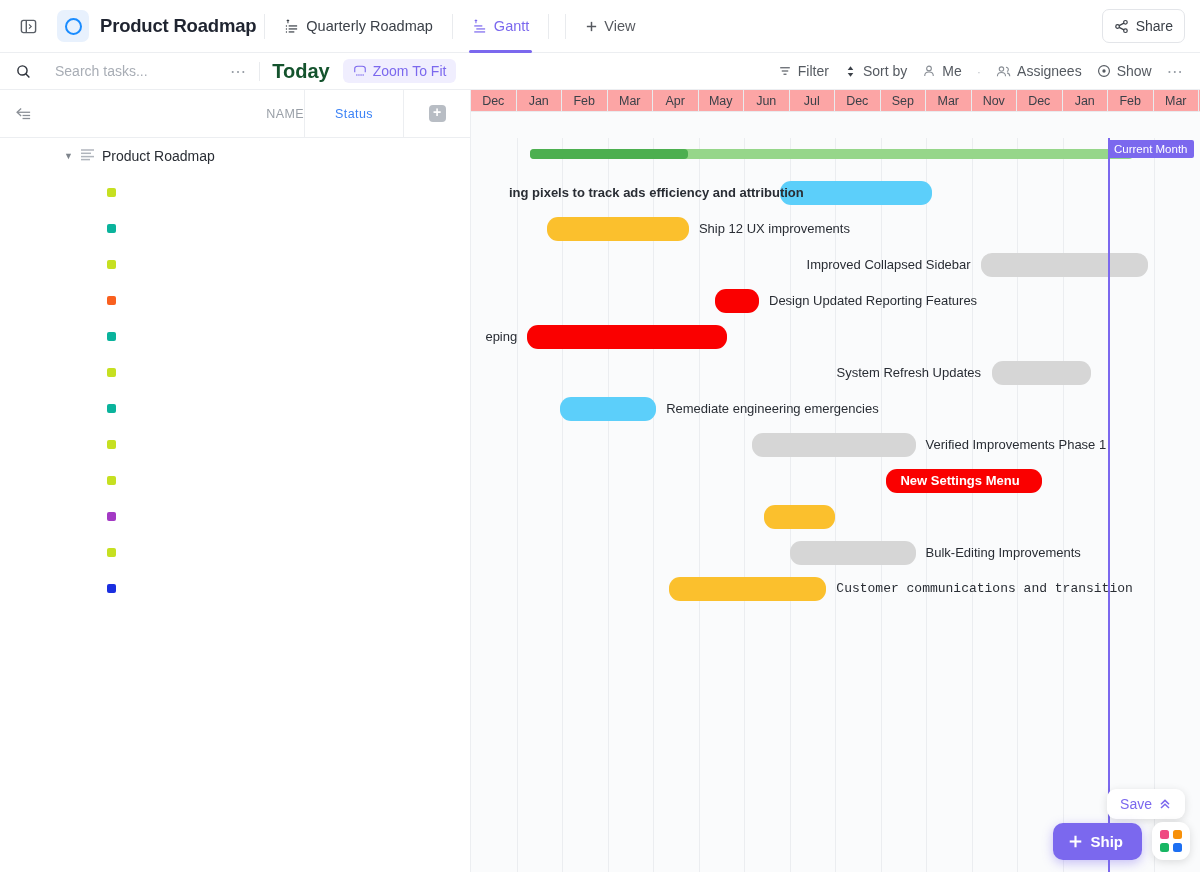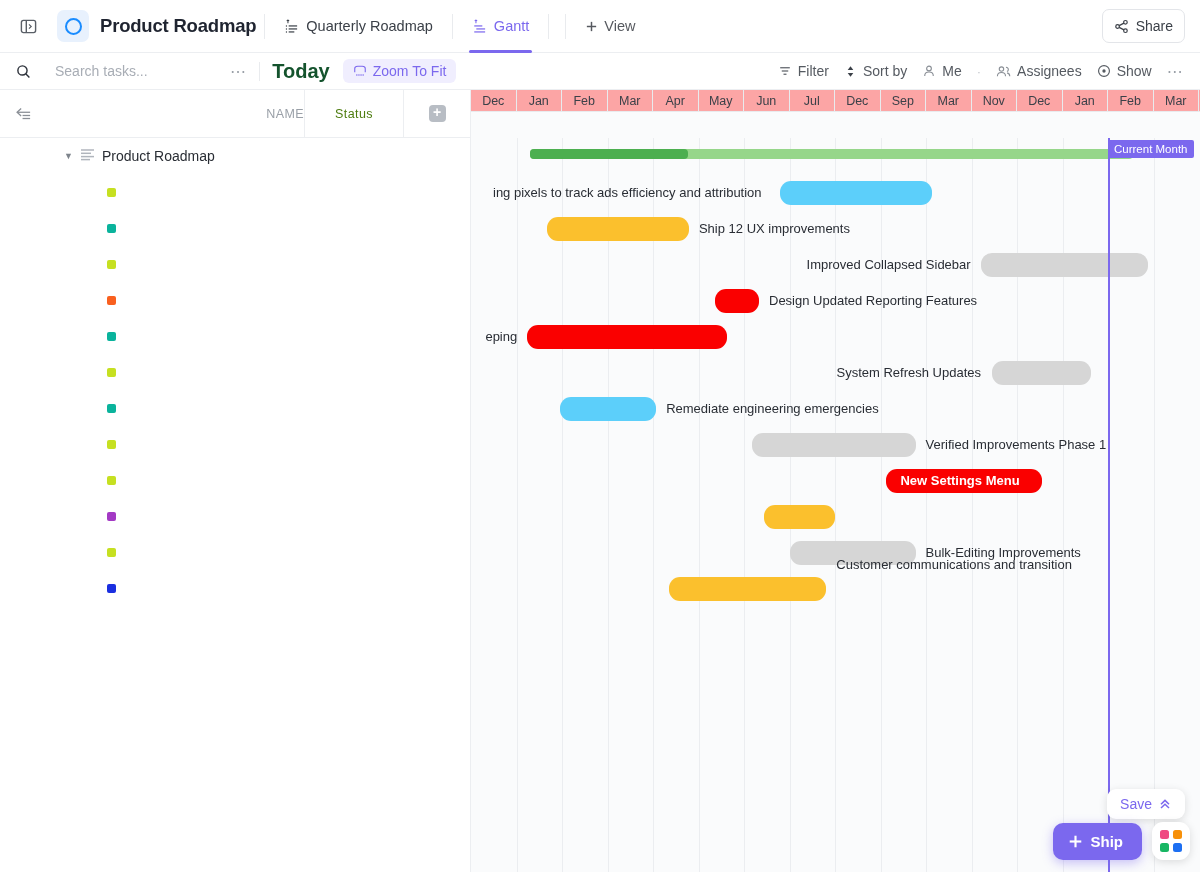--- a/index.html
+++ b/index.html
@@ -94,21 +94,21 @@
     background: #fff; border-right: 1px solid #eceef1;
   }
   .lp-head {
     height: 48px; display: flex; align-items: center;
     border-bottom: 1px solid #eceef1;
   }
   .collapse-ico { width: 46px; display: flex; justify-content: center; cursor: pointer; }
   .col-name { width: 258px; font-size: 12.5px; color: #9aa0a8; letter-spacing: 0.4px; text-align: right; }
   .col-status {
     width: 100px; text-align: center; font-size: 12.5px;
-    color: #4d7c0f; letter-spacing: 0.4px;
+    color: #3b82f6; letter-spacing: 0.4px;
     border-left: 1px solid #eceef1; border-right: 1px solid #eceef1;
     height: 48px; line-height: 48px;
   }
   .col-add { flex: 1; display: flex; align-items: center; justify-content: center; }
   .plus-sq {
     width: 17px; height: 17px; border-radius: 4px; background: #b8bdc4;
     color: #fff; font-size: 14px; line-height: 15px; text-align: center;
     cursor: pointer; font-weight: bold;
   }
   .grouprow {
@@ -445,42 +445,42 @@
         <div class="gline" style="left: 455px;"></div>
         <div class="gline" style="left: 500.5px;"></div>
         <div class="gline" style="left: 546px;"></div>
         <div class="gline" style="left: 591.5px;"></div>
         <div class="gline" style="left: 637px;"></div>
         <div class="gline" style="left: 682.5px;"></div>
         <div class="bar sum" style="left: 59.15px; width: 602.875px; top: 11px; height: 10px; background: rgb(150, 214, 138);">
           <div class="bar-prog" style="width: 157.885px; background: rgb(76, 175, 80);"></div>
         </div>
         <div class="bar" style="left: 308.945px; top: 43px; width: 151.97px; height: 24px; background: rgb(92, 207, 250);"></div>
-        <div class="blabel" style="top: 44px; left: 22px; visibility: visible;">ing pixels to track ads efficiency and attribution</div>
+        <div class="blabel" style="top: 44px; left: 38px; visibility: visible; font-weight: bold;">ing pixels to track ads efficiency and attribution</div>
         <div class="bar" style="left: 76.44px; top: 79px; width: 141.505px; height: 24px; background: rgb(251, 192, 45);"></div>
         <div class="blabel" style="top: 80px; left: 227.945px;">Ship 12 UX improvements</div>
         <div class="bar" style="left: 509.6px; top: 115px; width: 167.44px; height: 24px; background: rgb(214, 214, 214);"></div>
         <div class="blabel" style="top: 116px; left: 335.6px; visibility: visible;">Improved Collapsed Sidebar</div>
         <div class="bar" style="left: 243.88px; top: 151px; width: 44.135px; height: 24px; background: rgb(250, 0, 0);"></div>
         <div class="blabel" style="top: 152px; left: 298.015px;">Design Updated Reporting Features</div>
         <div class="bar" style="left: 56.42px; top: 187px; width: 199.745px; height: 24px; background: rgb(250, 0, 0);"></div>
         <div class="blabel" style="top: 188px; left: 14.42px; visibility: visible;">eping</div>
         <div class="bar" style="left: 520.52px; top: 223px; width: 99.19px; height: 24px; background: rgb(214, 214, 214);"></div>
         <div class="blabel" style="top: 224px; left: 365.52px; visibility: visible;">System Refresh Updates</div>
         <div class="bar" style="left: 88.725px; top: 259px; width: 96.46px; height: 24px; background: rgb(92, 207, 250);"></div>
         <div class="blabel" style="top: 260px; left: 195.185px;">Remediate engineering emergencies</div>
         <div class="bar" style="left: 281.19px; top: 295px; width: 163.345px; height: 24px; background: rgb(214, 214, 214);"></div>
         <div class="blabel" style="top: 296px; left: 454.535px;">Verified Improvements Phase 1</div>
         <div class="bar" style="left: 415.415px; top: 331px; width: 156.065px; height: 24px; background: rgb(250, 0, 0);"></div>
         <div class="blabel inbar" style="top: 332px; left: 429.415px;">New Settings Menu</div>
         <div class="bar" style="left: 293.02px; top: 367px; width: 70.98px; height: 24px; background: rgb(251, 192, 45);"></div>
         <div class="bar" style="left: 318.5px; top: 403px; width: 126.035px; height: 24px; background: rgb(214, 214, 214);"></div>
         <div class="blabel" style="top: 404px; left: 454.535px;">Bulk-Editing Improvements</div>
         <div class="bar" style="left: 198.38px; top: 439px; width: 156.975px; height: 24px; background: rgb(251, 192, 45);"></div>
-        <div class="blabel" style="top: 416px; left: 365.355px;">Customer communications and transition</div>
+        <div class="blabel" style="top: 440px; left: 365.355px; font-family: Liberation Mono, monospace;">Customer communications and transition</div>
         <div class="todayline" style="left: 637px;"></div>
         <div class="curmonth" style="left: 637px; top: 2px;">Current Month</div>
       </div>
   </div>
 
   <div class="savebtn">
     <span>Save</span>
     <svg width="14" height="14" viewBox="0 0 14 14" fill="none" stroke="#7b68ee" stroke-width="1.5">
       <path d="M3 7.2 L7 3.4 L11 7.2"></path>
         <path d="M3 11 L7 7.2 L11 11"></path>

